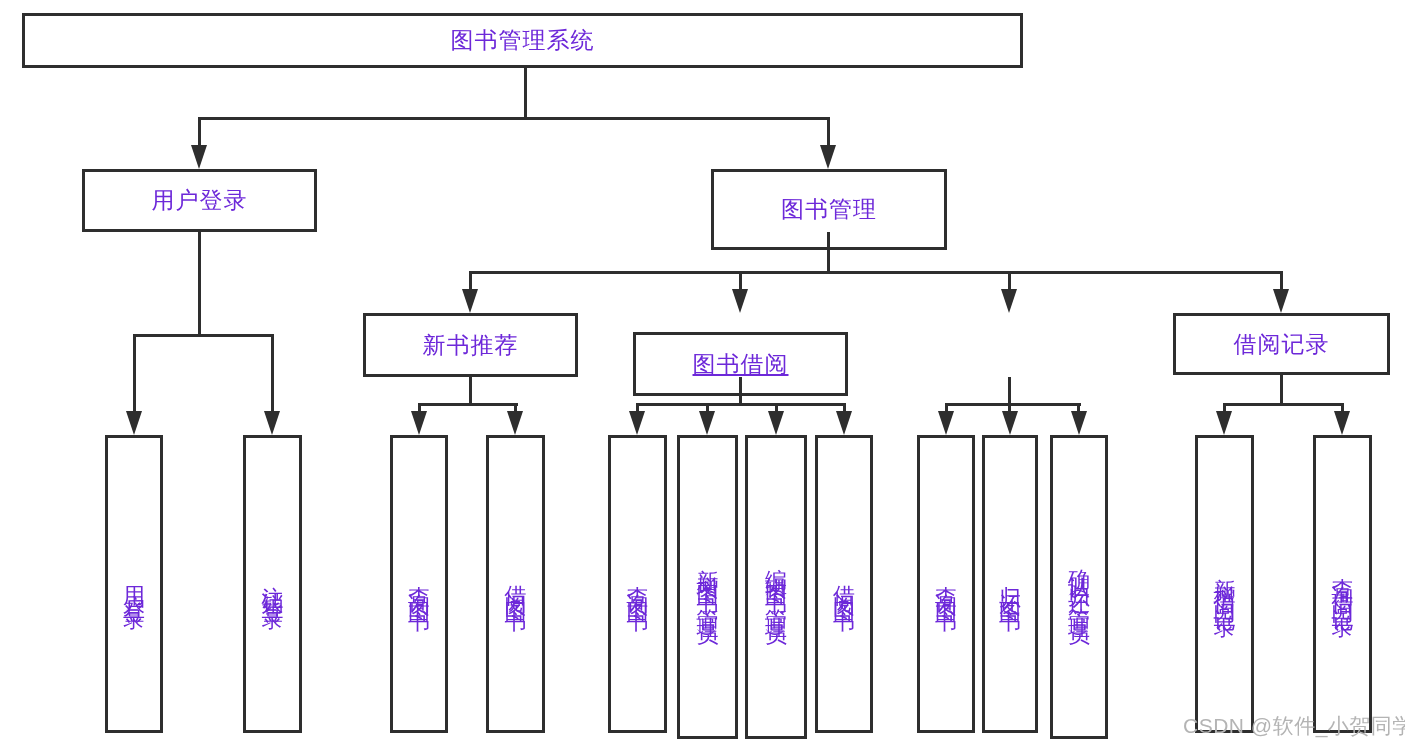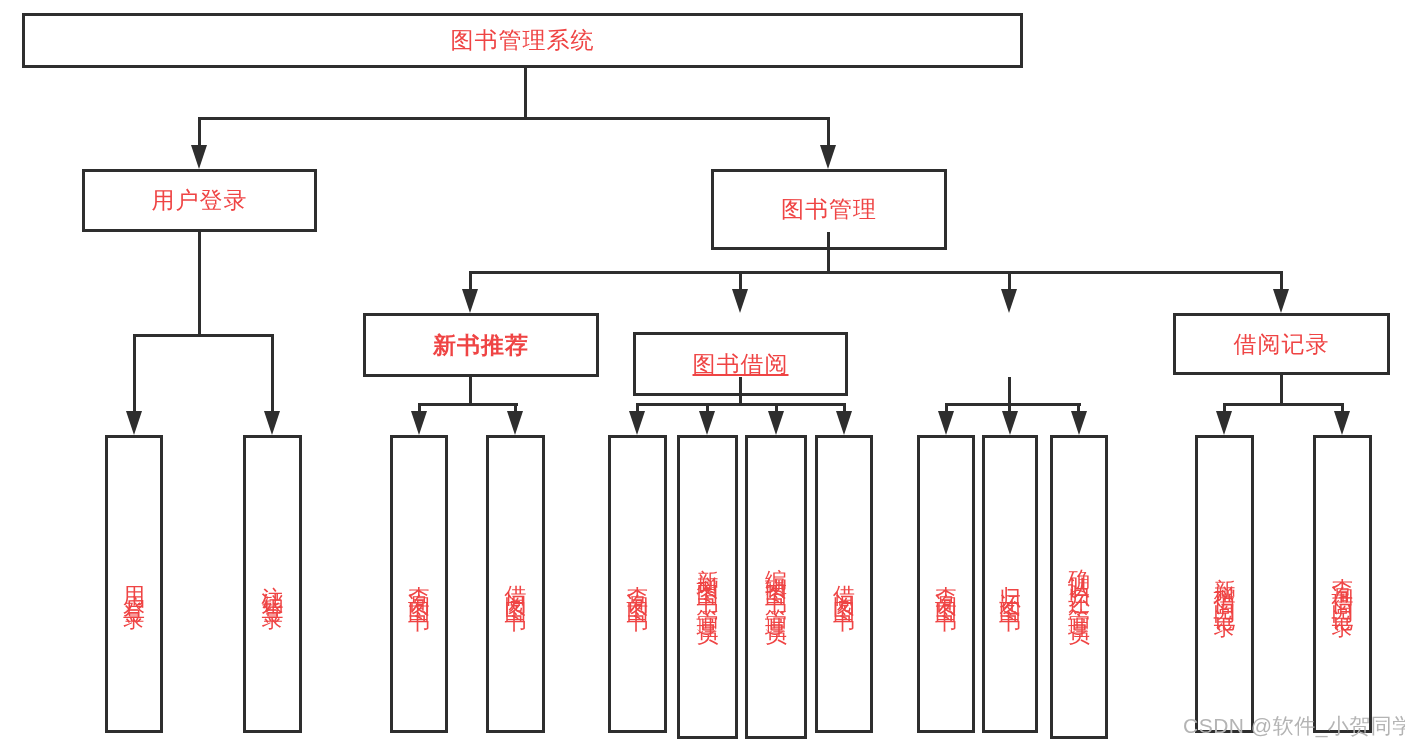--- a/index.html
+++ b/index.html
@@ -14,21 +14,21 @@
   }
   
   .box {
     position: absolute;
     box-sizing: border-box;
     border: 3px solid #2e2e2e;
     background: #ffffff;
     display: flex;
     align-items: center;
     justify-content: center;
-    color: #ef4444;
+    color: #6d28d9;
   }
   .hbox { font-size: 23px; letter-spacing: 1px; white-space: nowrap; }
   .vbox {
     writing-mode: vertical-lr;
     text-orientation: mixed;
     font-size: 22px;
     letter-spacing: 8px;
     line-height: 1;
   }
   
@@ -82,21 +82,21 @@
   <div class="hl" style="left:469px; top:271px; width:814px;"></div>
   <div class="vl" style="left:469px; top:271px; height:19px;"></div>
   <div class="vl" style="left:739px; top:271px; height:19px;"></div>
   <div class="vl" style="left:1008px; top:271px; height:19px;"></div>
   <div class="vl" style="left:1280px; top:271px; height:19px;"></div>
   <div class="arr" style="left:462px; top:289px;"></div>
   <div class="arr" style="left:732px; top:289px;"></div>
   <div class="arr" style="left:1001px; top:289px;"></div>
   <div class="arr" style="left:1273px; top:289px;"></div>
 
-  <div class="box hbox" style="left:363px; top:313px; width:236px; height:64px;font-weight:bold;">新书推荐</div>
+  <div class="box hbox" style="left:363px; top:313px; width:215px; height:64px;">新书推荐</div>
   <div class="box hbox" style="left:633px; top:332px; width:215px; height:64px;text-decoration:underline;">图书借阅</div>
   <div class="box hbox" style="left:1173px; top:313px; width:217px; height:62px;">借阅记录</div>
 
   <div class="vl" style="left:469px; top:377px; height:29px;"></div>
   <div class="hl" style="left:418px; top:403px; width:100px;"></div>
   <div class="vl" style="left:418px; top:403px; height:10px;"></div>
   <div class="vl" style="left:514px; top:403px; height:10px;"></div>
   <div class="arr" style="left:411px; top:411px;"></div>
   <div class="arr" style="left:507px; top:411px;"></div>
 

